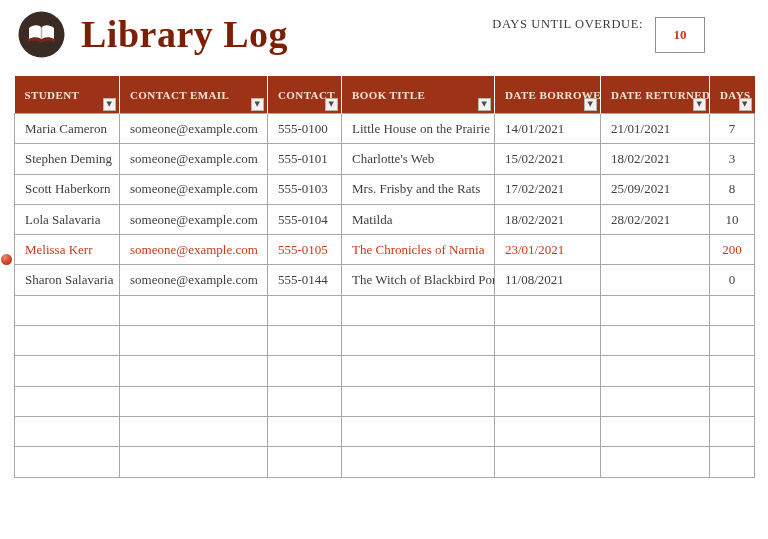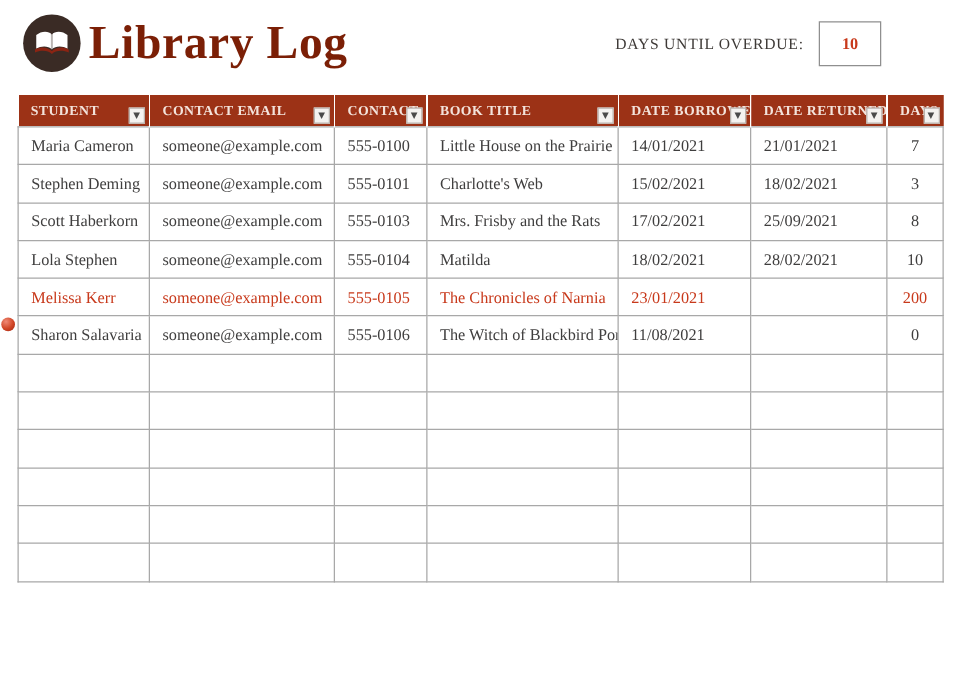--- a/index.html
+++ b/index.html
@@ -1,43 +1,43 @@
 <!DOCTYPE html>
 <html><head>
 <meta charset="utf-8">
 <style>
   html,body{margin:0;padding:0;background:#fff;}
   .page{
     position:relative;width:768px;height:539px;background:#ffffff;overflow:hidden;
     font-family:"Liberation Serif","DejaVu Serif",serif;
   }
   
-  .brand{position:absolute;left:18px;top:11px;display:flex;align-items:flex-end;gap:6px;}
+  .brand{position:absolute;left:18px;top:11px;display:flex;align-items:flex-end;gap:16px;}
   .logo{width:47px;height:47px;flex:0 0 auto;}
   .title{
     font-size:38px;font-weight:700;color:#7b1f06;letter-spacing:0.5px;
     line-height:47px;white-space:nowrap;
   }
-  .overdue-wrap{position:absolute;top:17px;right:63px;height:36px;display:flex;align-items:center;gap:12px;}
+  .overdue-wrap{position:absolute;top:17px;right:63px;height:36px;display:flex;align-items:flex-start;gap:12px;}
   .overdue-label{font-size:12.5px;color:#3e3a37;letter-spacing:0.6px;white-space:nowrap;}
   .overdue-box{
     width:48px;height:34px;border:1px solid #8f8f8f;background:#fff;
     display:flex;align-items:center;justify-content:center;
     font-size:13px;font-weight:700;color:#c8391b;
   }
   
   .grid{
     position:absolute;left:14px;top:76px;width:740px;
     border-collapse:collapse;table-layout:fixed;
   }
   col.student{width:105px;} col.contact-email{width:148px;} col.contact{width:74px;}
   col.book-title{width:153px;} col.date-borrowed{width:106px;} col.date-returned{width:109px;}
   col.days{width:45px;}
   .grid th{
-    position:relative;height:25px;background:#9c3216;color:#f3e3db;
+    position:relative;height:37px;background:#9c3216;color:#f3e3db;
     font-size:11px;font-weight:700;letter-spacing:0.4px;text-align:left;
     padding:0 14px 0 10px;white-space:nowrap;overflow:hidden;
     border-right:1px solid rgba(255,255,255,0.35);vertical-align:middle;
   }
   .grid th:last-child{border-right:none;}
   .filter-btn{
     position:absolute;right:3px;bottom:2px;width:13px;height:13px;
     background:#f4f2f0;border:1px solid #b9b2ad;box-sizing:border-box;
     display:flex;align-items:center;justify-content:center;
     font-size:7px;color:#4a4a4a;line-height:1;cursor:pointer;
@@ -119,41 +119,41 @@
         <tr>
           <td class="cell-student">Scott Haberkorn</td>
           <td class="cell-contact-email">someone@example.com</td>
           <td class="cell-contact">555-0103</td>
           <td class="cell-book-title">Mrs. Frisby and the Rats</td>
           <td class="cell-date-borrowed">17/02/2021</td>
           <td class="cell-date-returned">25/09/2021</td>
           <td class="cell-days">8</td>
         </tr>
         <tr>
-          <td class="cell-student">Lola Stephen</td>
+          <td class="cell-student">Lola Salavaria</td>
           <td class="cell-contact-email">someone@example.com</td>
           <td class="cell-contact">555-0104</td>
           <td class="cell-book-title">Matilda</td>
           <td class="cell-date-borrowed">18/02/2021</td>
           <td class="cell-date-returned">28/02/2021</td>
           <td class="cell-days">10</td>
         </tr>
         <tr class="overdue">
           <td class="cell-student">Melissa Kerr</td>
           <td class="cell-contact-email">someone@example.com</td>
           <td class="cell-contact">555-0105</td>
           <td class="cell-book-title">The Chronicles of Narnia</td>
           <td class="cell-date-borrowed">23/01/2021</td>
           <td class="cell-date-returned"></td>
           <td class="cell-days">200</td>
         </tr>
         <tr>
           <td class="cell-student">Sharon Salavaria</td>
           <td class="cell-contact-email">someone@example.com</td>
-          <td class="cell-contact">555-0106</td>
+          <td class="cell-contact">555-0144</td>
           <td class="cell-book-title">The Witch of Blackbird Pond</td>
           <td class="cell-date-borrowed">11/08/2021</td>
           <td class="cell-date-returned"></td>
           <td class="cell-days">0</td>
         </tr>
         <tr>
           <td class="cell-student"></td>
           <td class="cell-contact-email"></td>
           <td class="cell-contact"></td>
           <td class="cell-book-title"></td>

